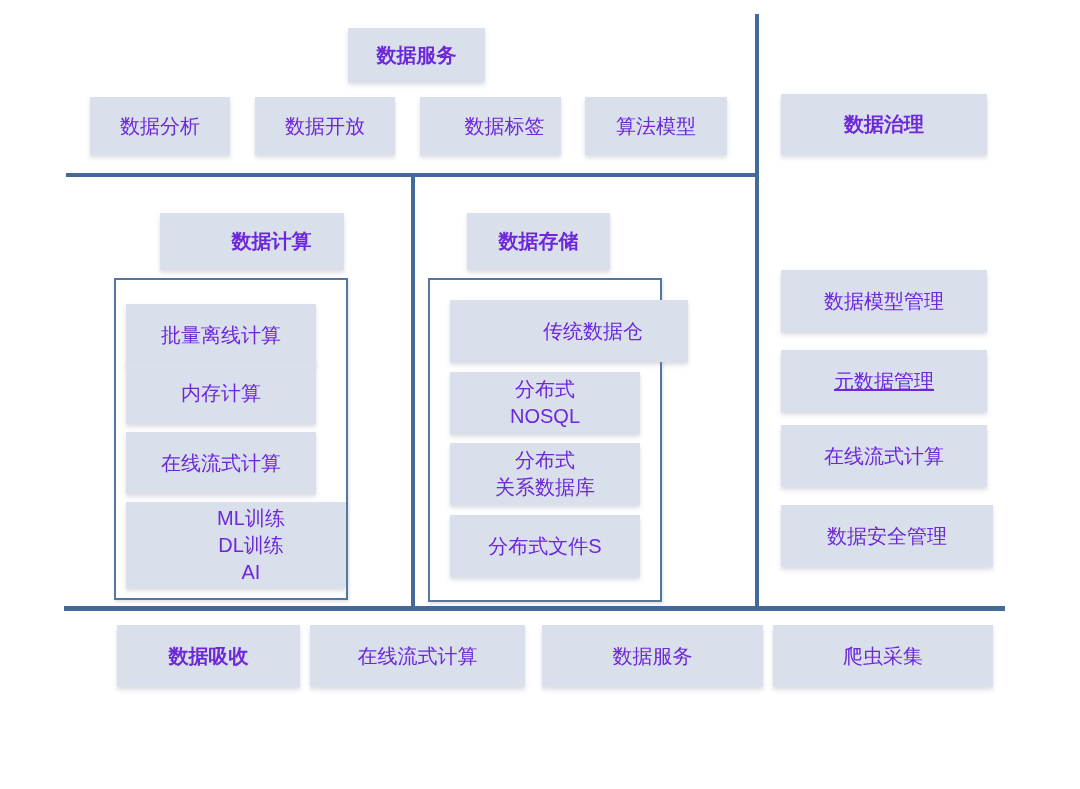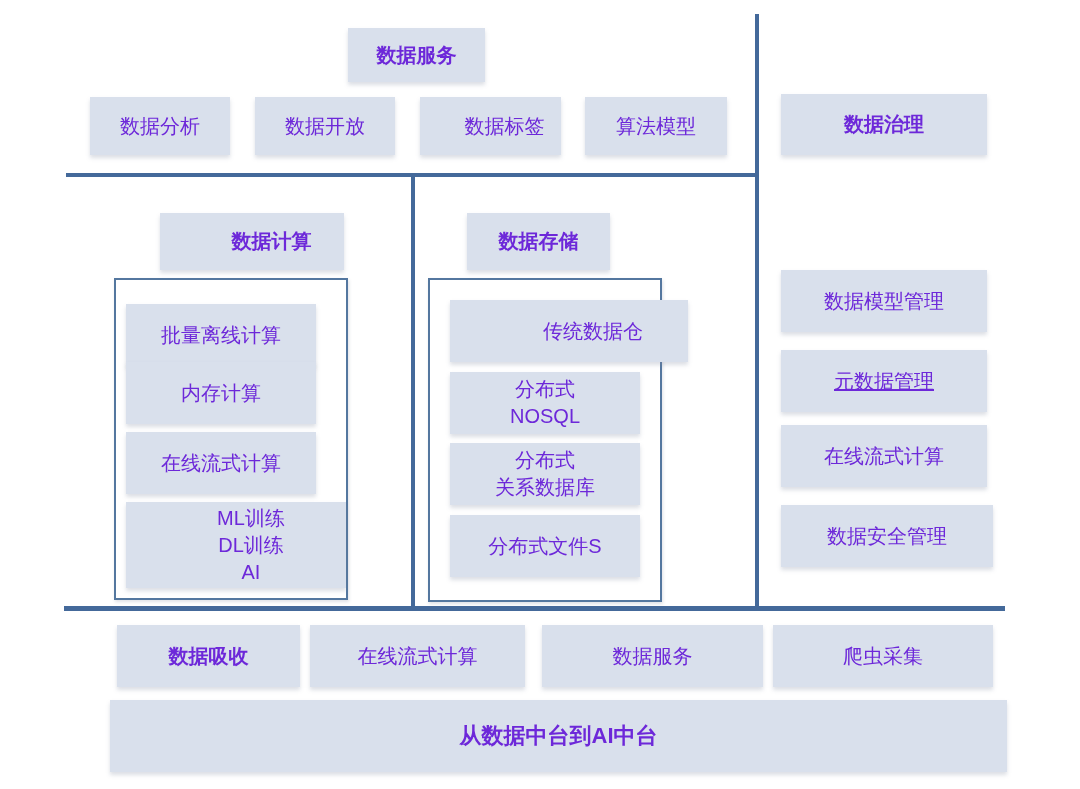--- a/index.html
+++ b/index.html
@@ -60,15 +60,14 @@
   <div class="box" style="left:781px;top:270px;width:206px;height:62px;font-family:Liberation Serif, serif;">数据模型管理</div>
   <div class="box" style="left:781px;top:350px;width:206px;height:62px;text-decoration:underline;">元数据管理</div>
   <div class="box" style="left:781px;top:425px;width:206px;height:62px;">在线流式计算</div>
   <div class="box" style="left:781px;top:505px;width:212px;height:62px;">数据安全管理</div>
 
   <div class="box bold" style="left:117px;top:625px;width:183px;height:62px;">数据吸收</div>
   <div class="box" style="left:310px;top:625px;width:215px;height:62px;">在线流式计算</div>
   <div class="box" style="left:542px;top:625px;width:221px;height:62px;">数据服务</div>
   <div class="box" style="left:773px;top:625px;width:220px;height:62px;">爬虫采集</div>
 
-  <div class="box bold banner" style="left:110px;top:700px;width:897px;height:72px;">从数据中台到AI中台</div>
 
 </div>
 
 </body></html>

